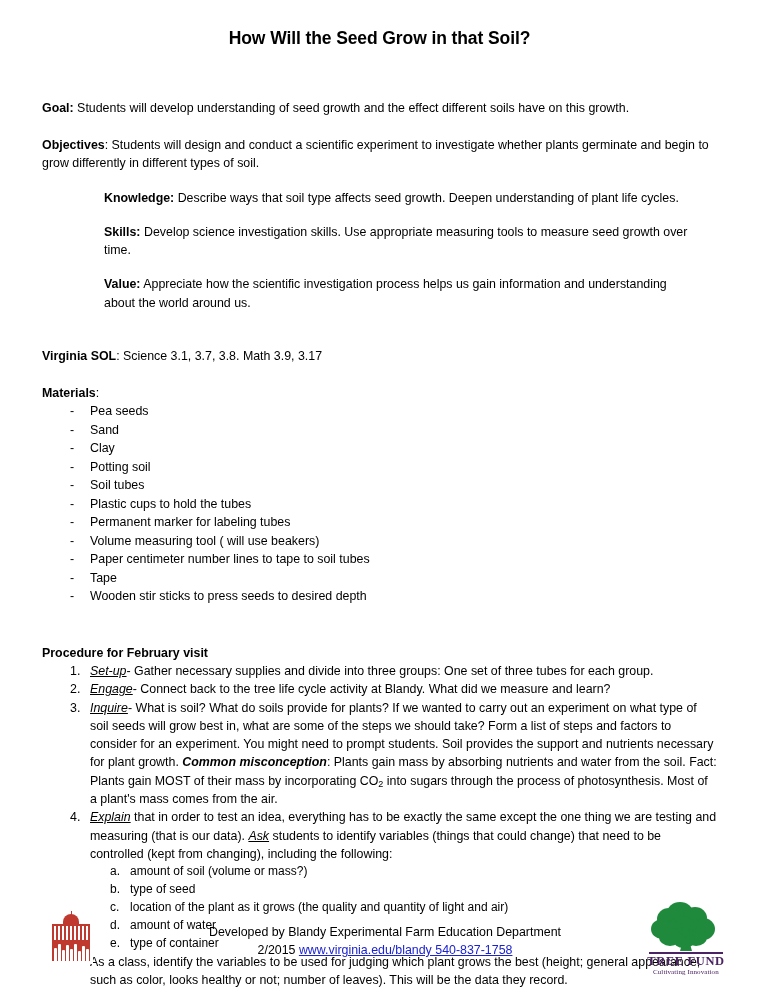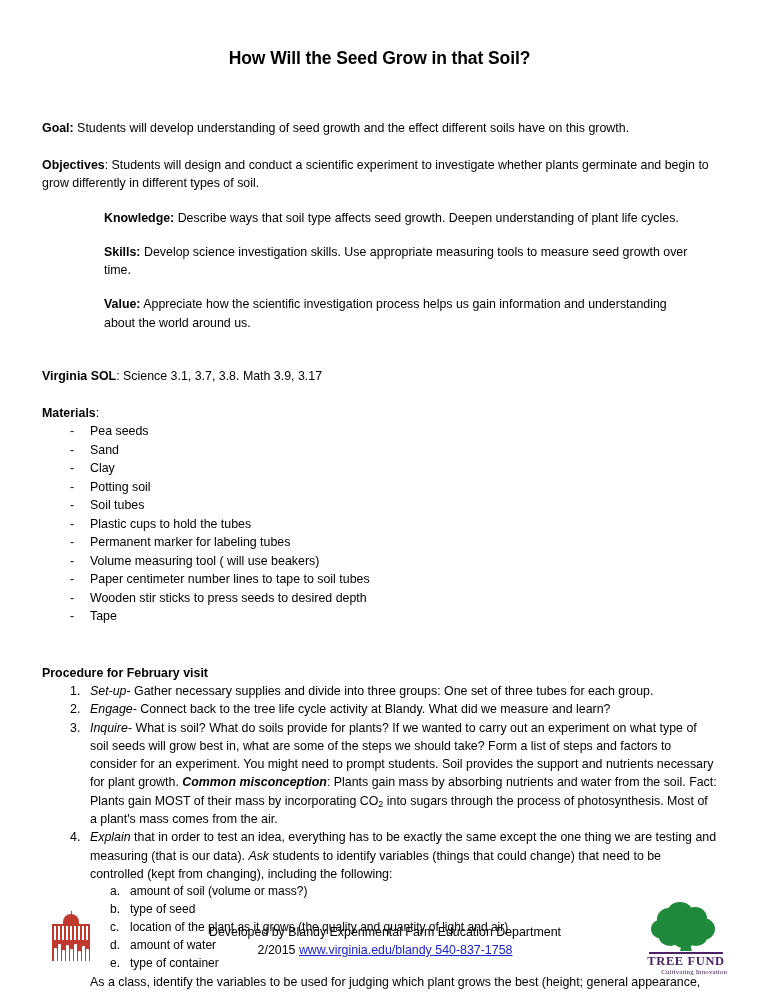--- a/index.html
+++ b/index.html
@@ -27,33 +27,33 @@
     position: absolute;
     left: 42px;
     top: 0;
     width: 675px;
   }
   h1.doc-title {
     font-size: 17.5px;
     font-weight: bold;
     text-align: center;
     margin: 0;
-    padding-top: 48px;
+    padding-top: 28px;
     letter-spacing: -0.1px;
   }
   p.block {
     font-size: 12.4px;
     line-height: 1.47;
     margin: 0;
     text-align: left;
   }
   .gap-lg { height: 31px; }
   .gap-md { height: 19px; }
   b, .b { font-weight: bold; }
-  i, .i { font-style: italic; }
+  i, .i { font-style: italic; text-decoration: underline; }
   .bi { font-weight: bold; font-style: italic; text-align: right; }
 
   .indent-1 {
     margin-left: 46px;
     font-size: 12.4px;
     line-height: 1.47;
   }
   .sub-line {
     margin: 16px;
   }
@@ -253,24 +253,24 @@
     width: 82px;
     text-align: center;
     font-family: "Liberation Serif", serif;
     font-weight: bold;
     font-size: 12.5px;
     letter-spacing: 0.6px;
     color: #4b2263;
   }
   .tf-tag {
     position: absolute;
-    left: 0;
+    left: 8px;
     top: 68px;
     width: 82px;
-    text-align: right;
+    text-align: left;
     font-family: "Liberation Serif", serif;
     font-size: 7px;
     letter-spacing: 0.1px;
     color: #4b2263;
   }
 </style>
 </head>
 <body>
 
 <div class="page">
@@ -307,22 +307,22 @@
     <ul class="dash-list">
       <li>Pea seeds</li>
       <li>Sand</li>
       <li>Clay</li>
       <li>Potting soil</li>
       <li>Soil tubes</li>
       <li>Plastic cups to hold the tubes</li>
       <li>Permanent marker for labeling tubes</li>
       <li>Volume measuring tool  ( will use beakers)</li>
       <li>Paper centimeter number lines to tape to soil tubes</li>
+      <li>Tape</li>
       <li>Wooden stir sticks to press seeds to desired depth</li>
-      <li>Tape</li>
     </ul>
 
     <div class="gap-md"></div>
 
 
     <div class="gap-md"></div>
 
     <p class="block"><b>Procedure for February visit</b></p>
 
     <ol class="num-list">

